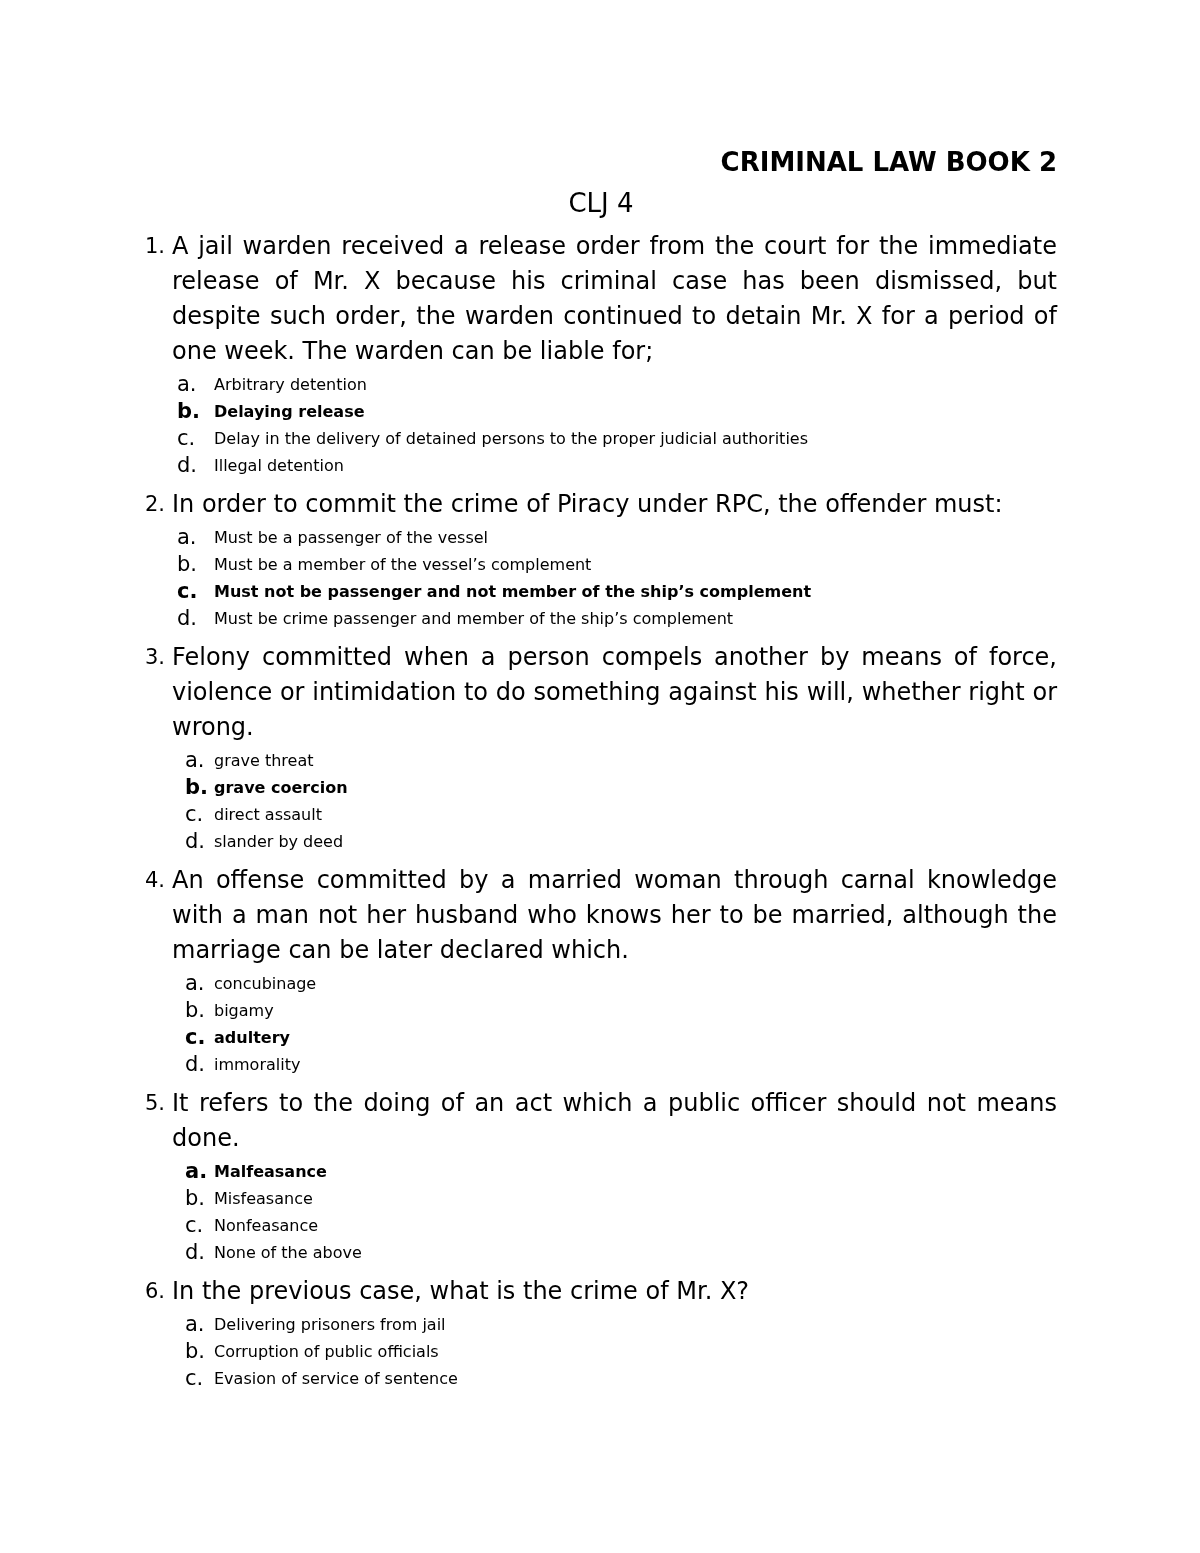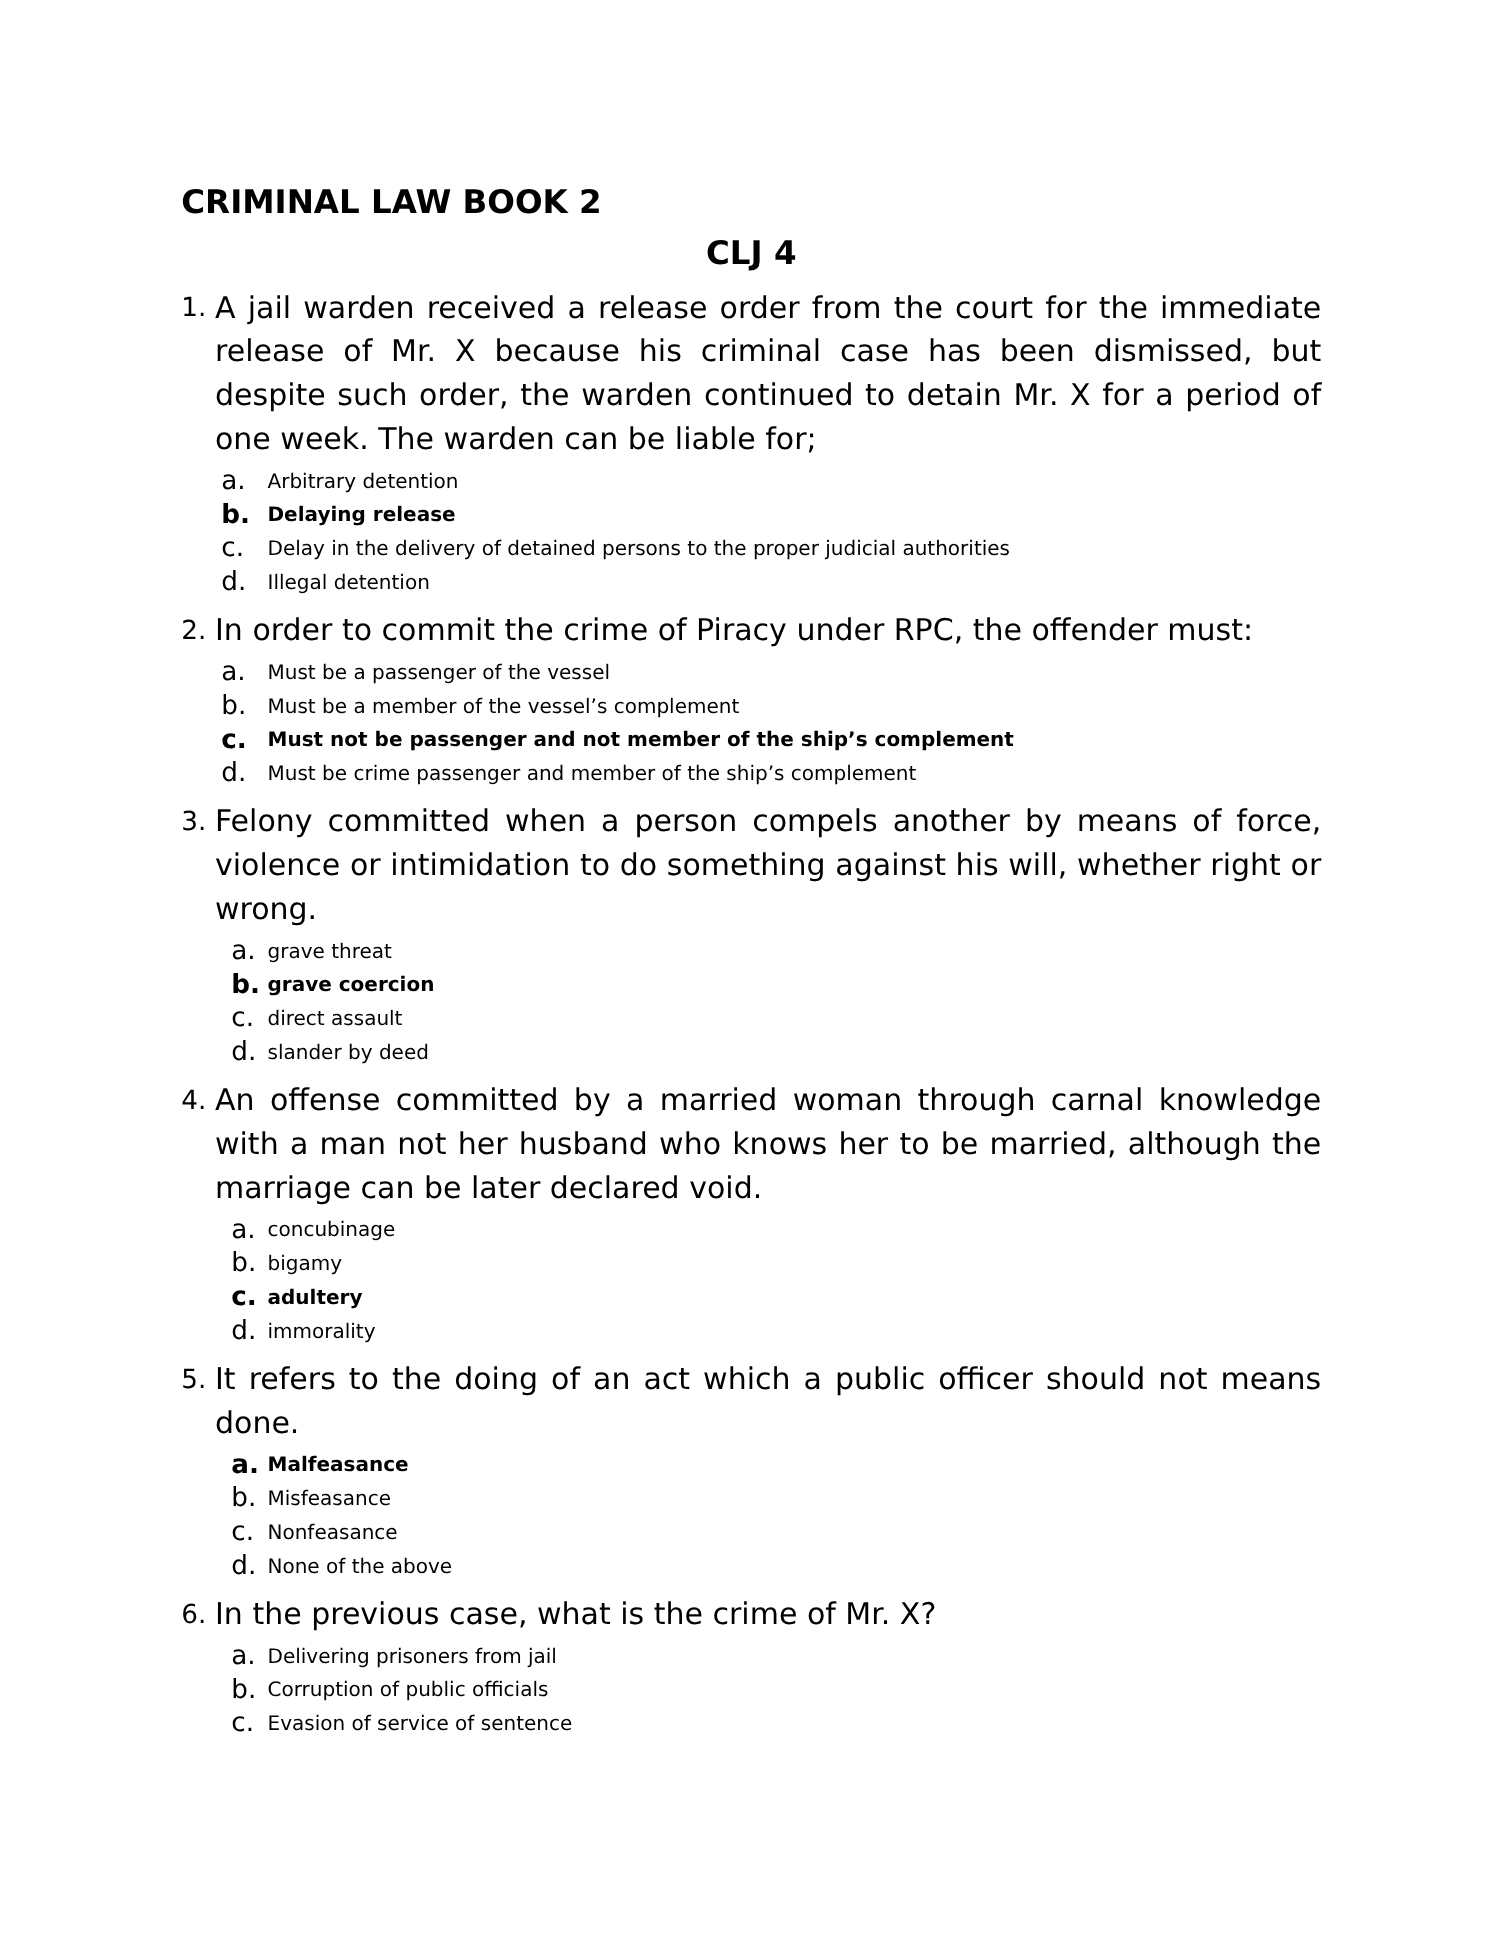--- a/index.html
+++ b/index.html
@@ -15,29 +15,29 @@
     color: #000000;
   }
   .page {
     box-sizing: border-box;
     width: 1200px;
     height: 1553px;
     padding: 148px 143px 40px 145px;
     background: #ffffff;
   }
   .doc-title {
-    text-align: left;
+    text-align: right;
     font-weight: bold;
     font-size: 26px;
     line-height: 28px;
     margin: 0;
   }
   .doc-subtitle {
     text-align: center;
-    font-weight: bold;
+    font-weight: normal;
     font-size: 26px;
     line-height: 28px;
     margin: 13px 0 0 0;
   }
   .questions {
     margin-top: 12px;
   }
   .question {
     margin-top: 8px;
   }
@@ -167,21 +167,21 @@
         <div class="option">
           <span class="opt-letter">d.</span>
           <span class="opt-text">slander by deed</span>
         </div>
       </div>
     </div>
 
     <div class="question">
       <div class="q-row">
         <span class="q-num">4.</span>
-        <p class="q-text">An offense committed by a married woman through carnal knowledge with a man not her husband who knows her to be married, although the marriage can be later declared void.</p>
+        <p class="q-text">An offense committed by a married woman through carnal knowledge with a man not her husband who knows her to be married, although the marriage can be later declared which.</p>
       </div>
       <div class="options tight">
         <div class="option">
           <span class="opt-letter">a.</span>
           <span class="opt-text">concubinage</span>
         </div>
         <div class="option">
           <span class="opt-letter">b.</span>
           <span class="opt-text">bigamy</span>
         </div>

